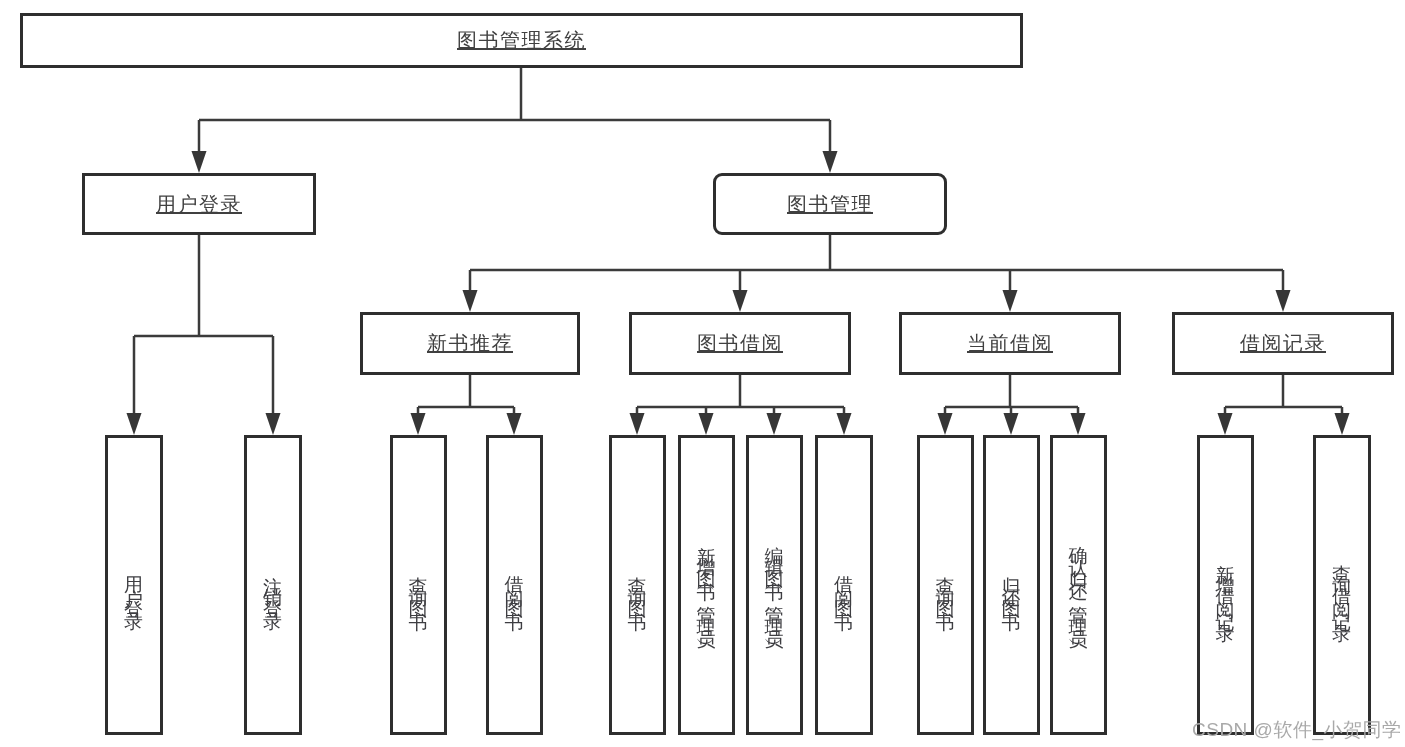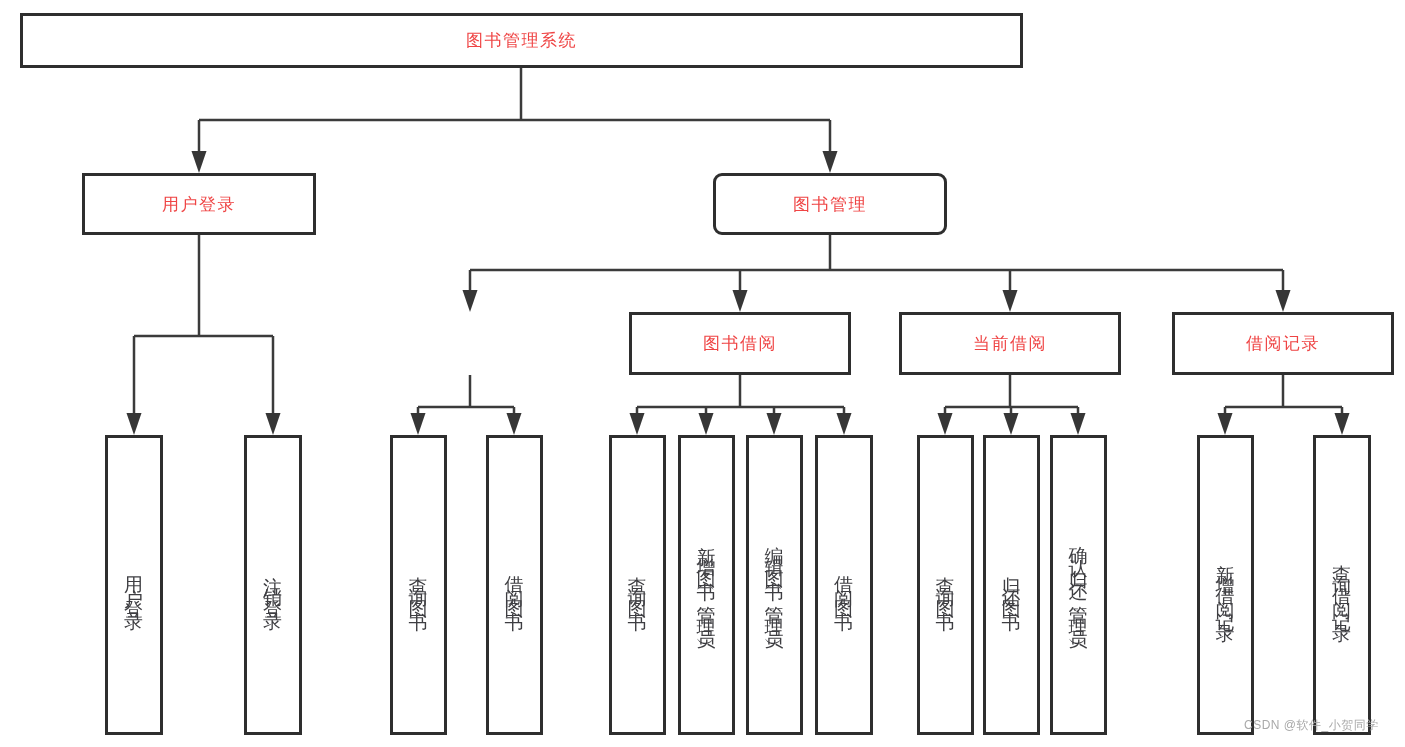--- a/index.html
+++ b/index.html
@@ -15,34 +15,34 @@
   svg.connectors polygon{fill:#363636;stroke:none;}
   .box{
     position:absolute;
     background:#ffffff;
     border:3px solid #2e2e2e;
     box-sizing:border-box;
     display:flex;align-items:center;justify-content:center;
     z-index:2;
   }
   .hbox .lbl{
-    font-size:17px;color:#ef4444;letter-spacing:1.5px;white-space:nowrap;
+    font-size:20px;color:#404040;letter-spacing:1.5px;white-space:nowrap;text-decoration:underline;
   }
   .vbox .lbl{
     writing-mode:vertical-rl;
     text-orientation:mixed;
     font-size:19px;color:#3e3e42;
     letter-spacing:12px;
     line-height:1;
     white-space:nowrap;
   }
   .watermark{
     position:absolute;
-    left:1244px;top:717px;
-    font-size:12px;
+    left:1192px;top:717px;
+    font-size:19px;
     color:#a9a9a9;
     letter-spacing:0.5px;
     z-index:3;
     white-space:nowrap;
   }
 </style>
 </head>
 <body>
 
 <div class="canvas">
@@ -114,20 +114,23 @@
     <span class="lbl">图书管理系统</span>
   </div>
 
   <div class="box hbox" style="left:82px;top:173px;width:234px;height:62px;">
     <span class="lbl">用户登录</span>
   </div>
   <div class="box hbox" style="left:713px;top:173px;width:234px;height:62px;border-radius:9px;">
     <span class="lbl">图书管理</span>
   </div>
 
+  <div class="box hbox" style="left:360px;top:312px;width:220px;height:63px;">
+    <span class="lbl">新书推荐</span>
+  </div>
   <div class="box hbox" style="left:629px;top:312px;width:222px;height:63px;text-align:right;">
     <span class="lbl">图书借阅</span>
   </div>
   <div class="box hbox" style="left:1172px;top:312px;width:222px;height:63px;">
     <span class="lbl">借阅记录</span>
   </div>
   <div class="box hbox" style="left:899px;top:312px;width:222px;height:63px;">
     <span class="lbl">当前借阅</span>
   </div>
 

